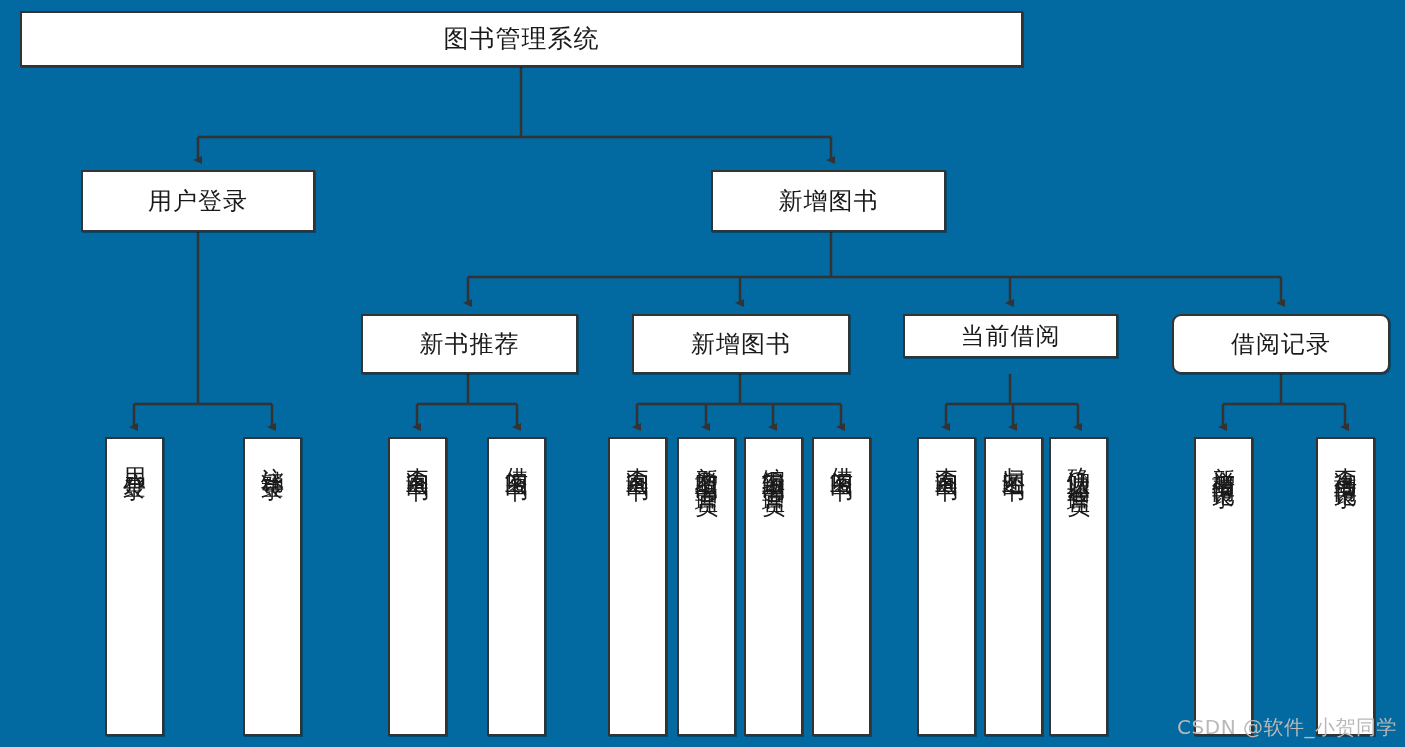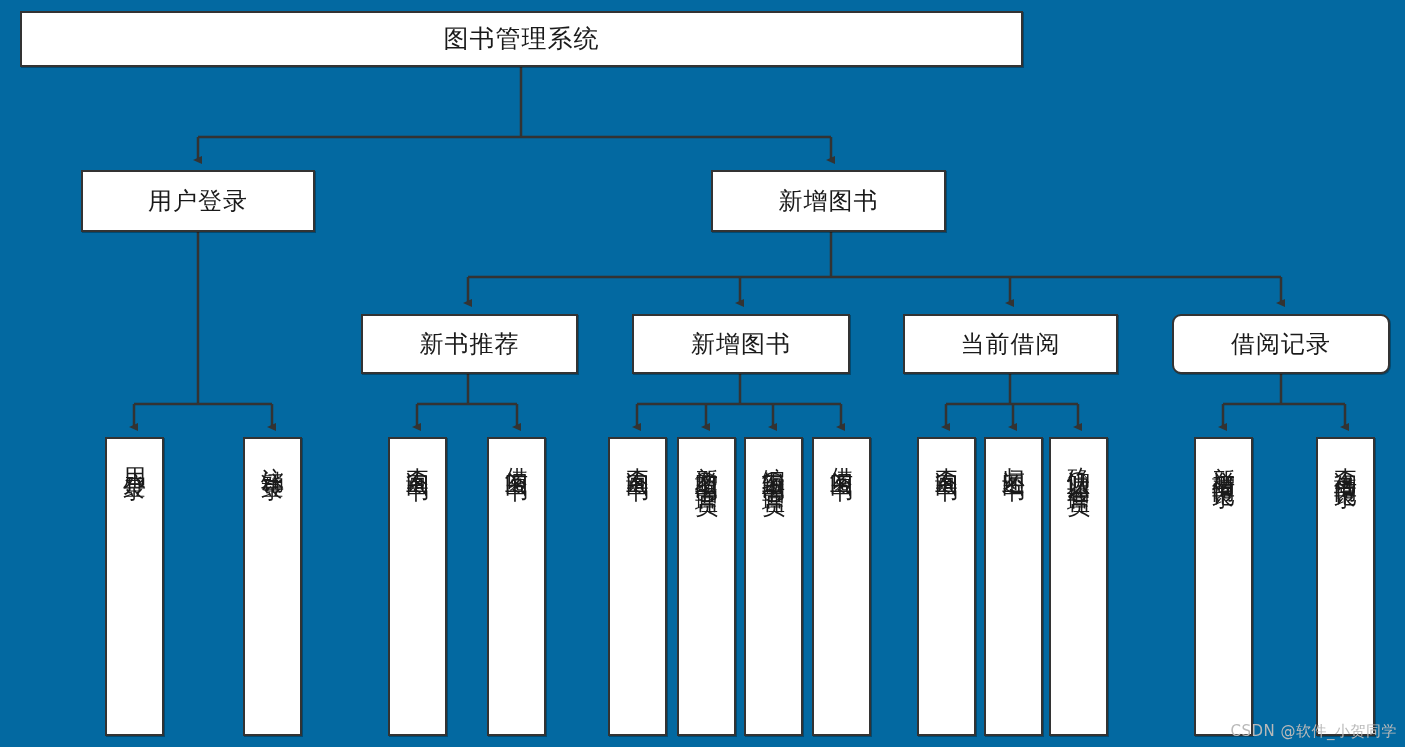--- a/index.html
+++ b/index.html
@@ -56,21 +56,21 @@
     text-orientation: upright;
     letter-spacing: 4px;
     line-height: 1;
     white-space: nowrap;
     display: block;
   }
   .watermark {
     position: absolute;
     right: 8px;
     bottom: 6px;
-    font-size: 15px;
+    font-size: 20px;
     color: #b9b9b9;
     letter-spacing: 0.5px;
     white-space: nowrap;
     user-select: none;
   }
 </style>
 </head>
 <body>
 
 <div id="canvas">
@@ -135,21 +135,21 @@
   <div class="node horiz" style="left:711px; top:170px; width:235px; height:62px;">
     <span>新增图书</span>
   </div>
 
   <div class="node horiz" style="left:361px; top:314px; width:217px; height:60px;">
     <span>新书推荐</span>
   </div>
   <div class="node horiz" style="left:632px; top:314px; width:218px; height:60px;">
     <span>新增图书</span>
   </div>
-  <div class="node horiz" style="left:903px; top:314px; width:215px; height:60px;">
+  <div class="node horiz" style="left:903px; top:314px; width:215px; height:44px;">
     <span>当前借阅</span>
   </div>
   <div class="node horiz" style="left:1172px; top:314px; width:218px; height:60px;border-radius:9px;">
     <span>借阅记录</span>
   </div>
 
   <div class="node leaf" style="left:105px; top:437px; width:59px; height:299px;">
     <span class="vtext">用户登录</span>
   </div>
   <div class="node leaf" style="left:243px; top:437px; width:59px; height:299px;">

